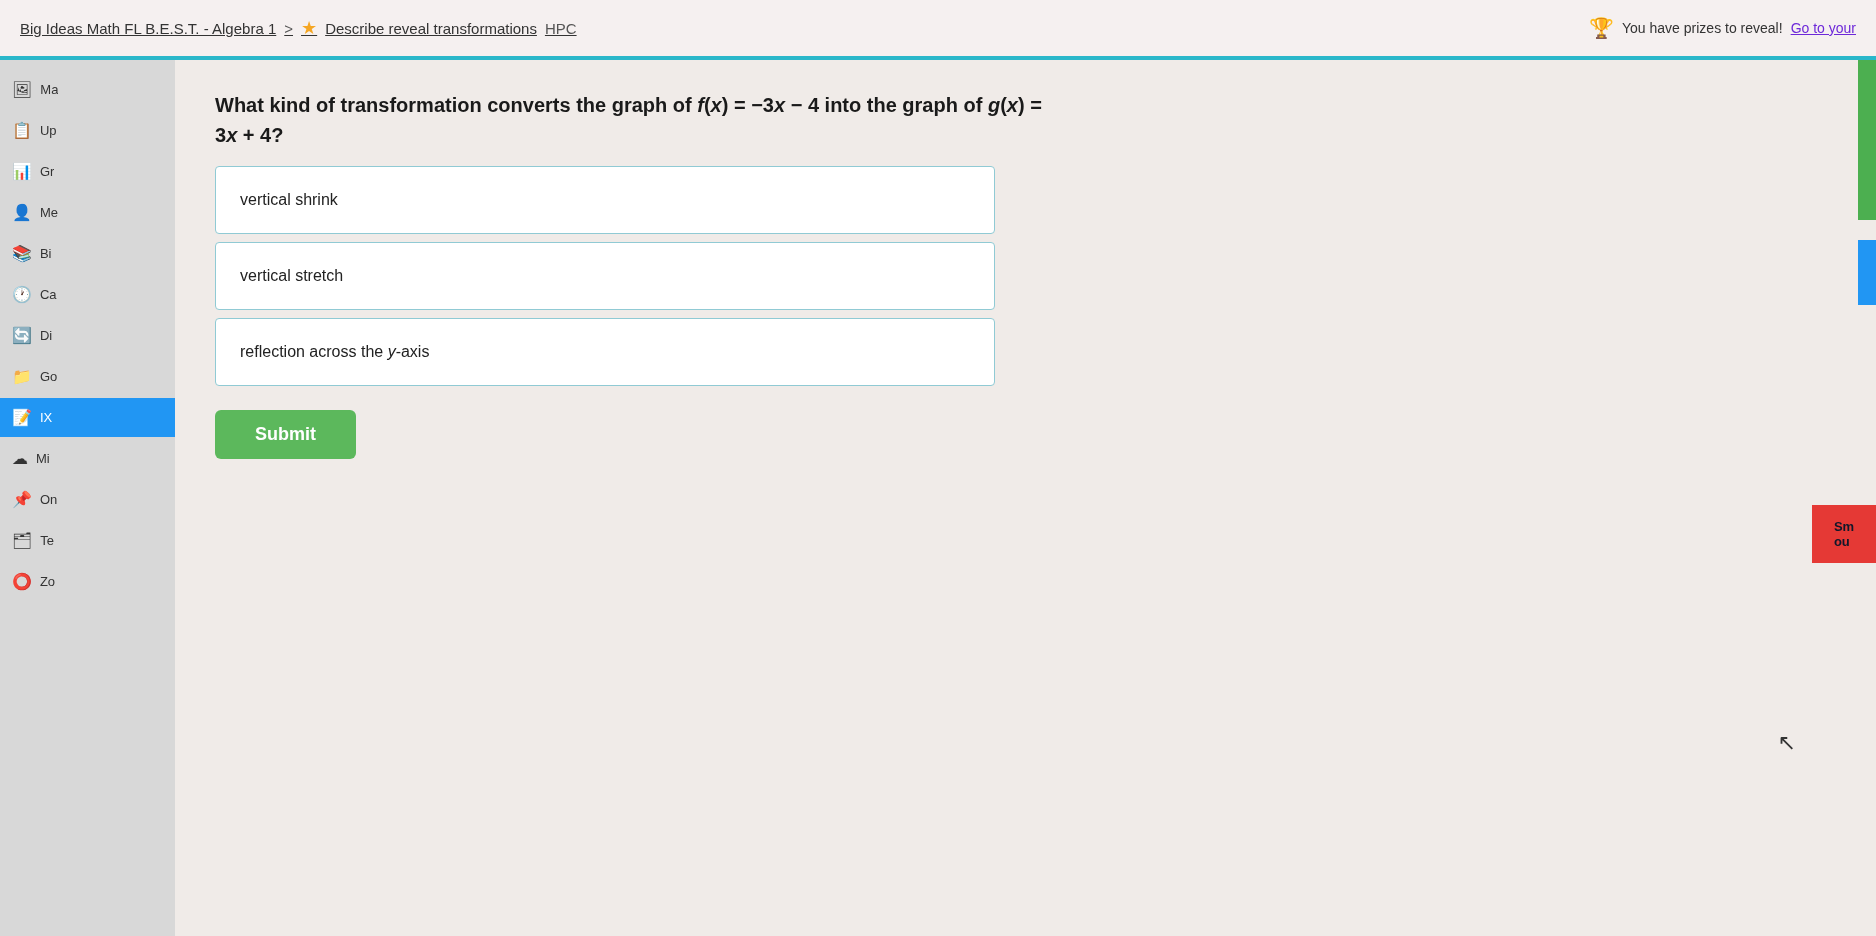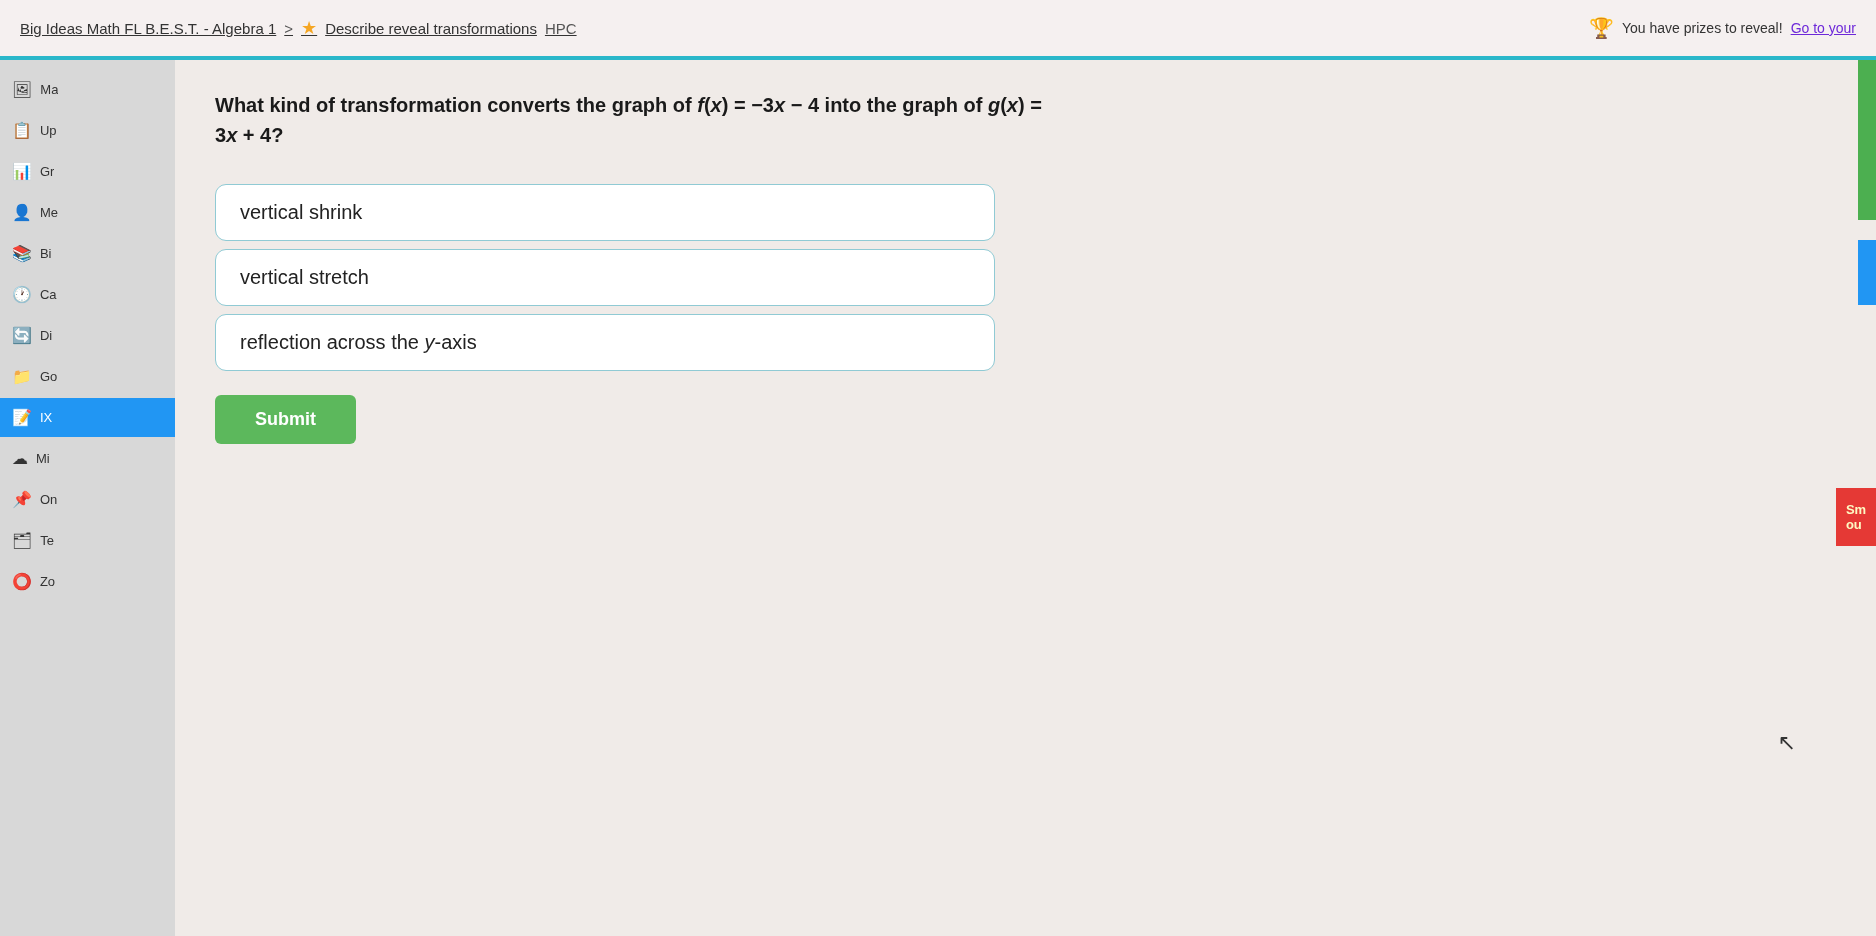--- a/index.html
+++ b/index.html
@@ -101,37 +101,37 @@
       padding: 30px 40px;
       position: relative;
     }
 
     
     .question-text {
       font-size: 20px;
       font-weight: bold;
       color: #1a1a1a;
       line-height: 1.5;
-      margin-bottom: 34px;
+      margin-bottom: 16px;
       max-width: 850px;
     }
 
     
     .answer-choices {
       display: flex;
       flex-direction: column;
       gap: 8px;
       max-width: 780px;
     }
     .answer-choice {
       background: white;
       border: 1.5px solid #90cad4;
-      border-radius: 11px;
-      padding: 16px 24px;
-      font-size: 20px;
+      border-radius: 4px;
+      padding: 24px 24px;
+      font-size: 16px;
       color: #222;
       cursor: pointer;
       transition: background 0.15s;
     }
     .answer-choice em {
       font-style: italic;
     }
 
     
     .submit-area {
@@ -232,21 +232,21 @@
       <span class="sidebar-label">Zo</span>
     </div>
   </div>
 
   <div class="content-area" style="position:relative;">
 
     <div style="position:absolute;top:0;right:0;width:18px;height:160px;background:#4caf50;"></div>
 
     <div style="position:absolute;top:180px;right:0;width:18px;height:65px;background:#2196f3;"></div>
 
-    <div style="position:absolute;top:428px;right:0;width:40px;height:58px;background:#e53935;display:flex;align-items:center;justify-content:center;color:#fef9c3;font-size:13px;font-weight:bold;cursor:pointer;">
+    <div style="position:absolute;top:445px;right:0;width:64px;height:58px;background:#e53935;display:flex;align-items:center;justify-content:center;color:#0f172a;font-size:13px;font-weight:bold;cursor:pointer;">
       <span>Sm<br>ou</span>
     </div>
 
     <div class="question-text">
       What kind of transformation converts the graph of <em>f</em>(<em>x</em>) = −3<em>x</em> − 4 into the graph of <em>g</em>(<em>x</em>) = 3<em>x</em> + 4?
     </div>
 
     <div class="answer-choices">
 
       <div class="answer-choice">

